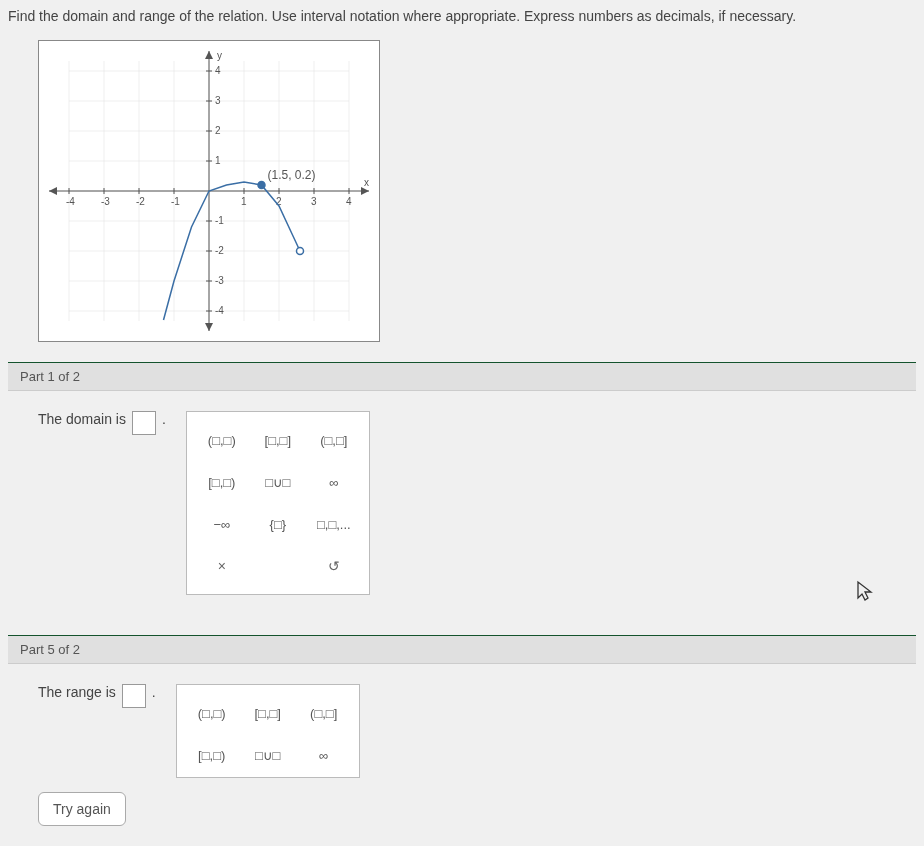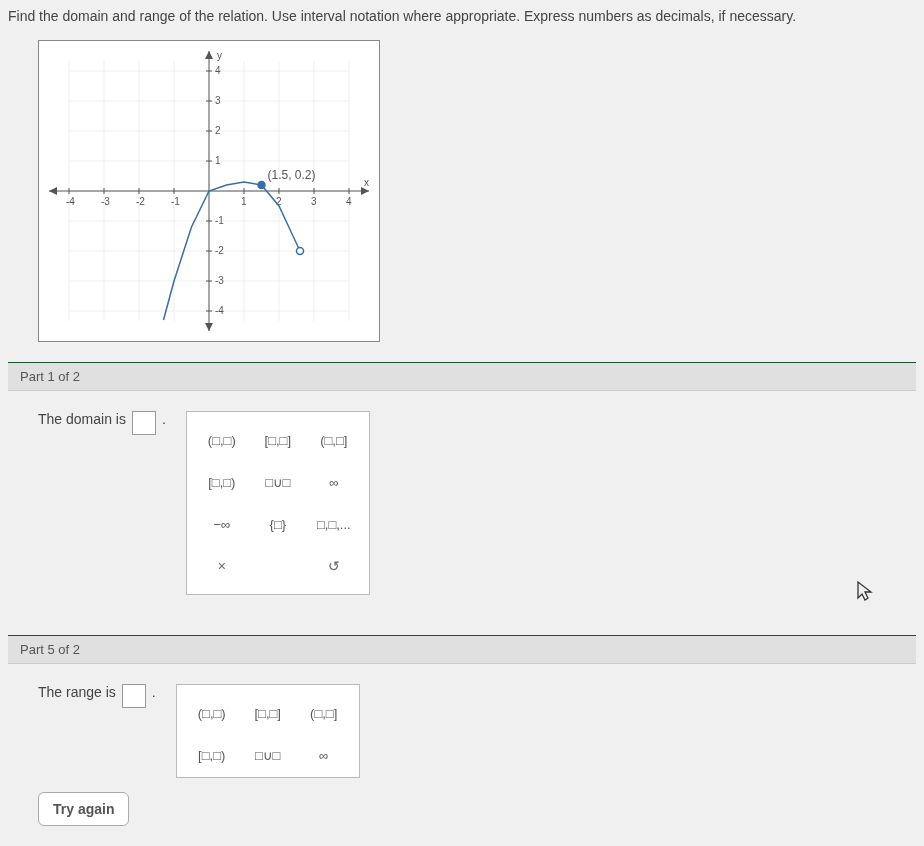--- a/index.html
+++ b/index.html
@@ -81,21 +81,20 @@
   }
   .try-again {
     border: 1px solid #aaa;
     border-radius: 6px;
     padding: 8px 14px;
     background: #fff;
     color: #555;
     cursor: pointer;
     margin: 10px 30px;
     display: inline-block;
-    font-weight: bold;
   }
   svg text {
     font-size: 10px;
     fill: #555;
     font-family: Arial, sans-serif;
   }
   .cursor-icon {
     position: absolute;
     right: 50px;
     top: 580px;

